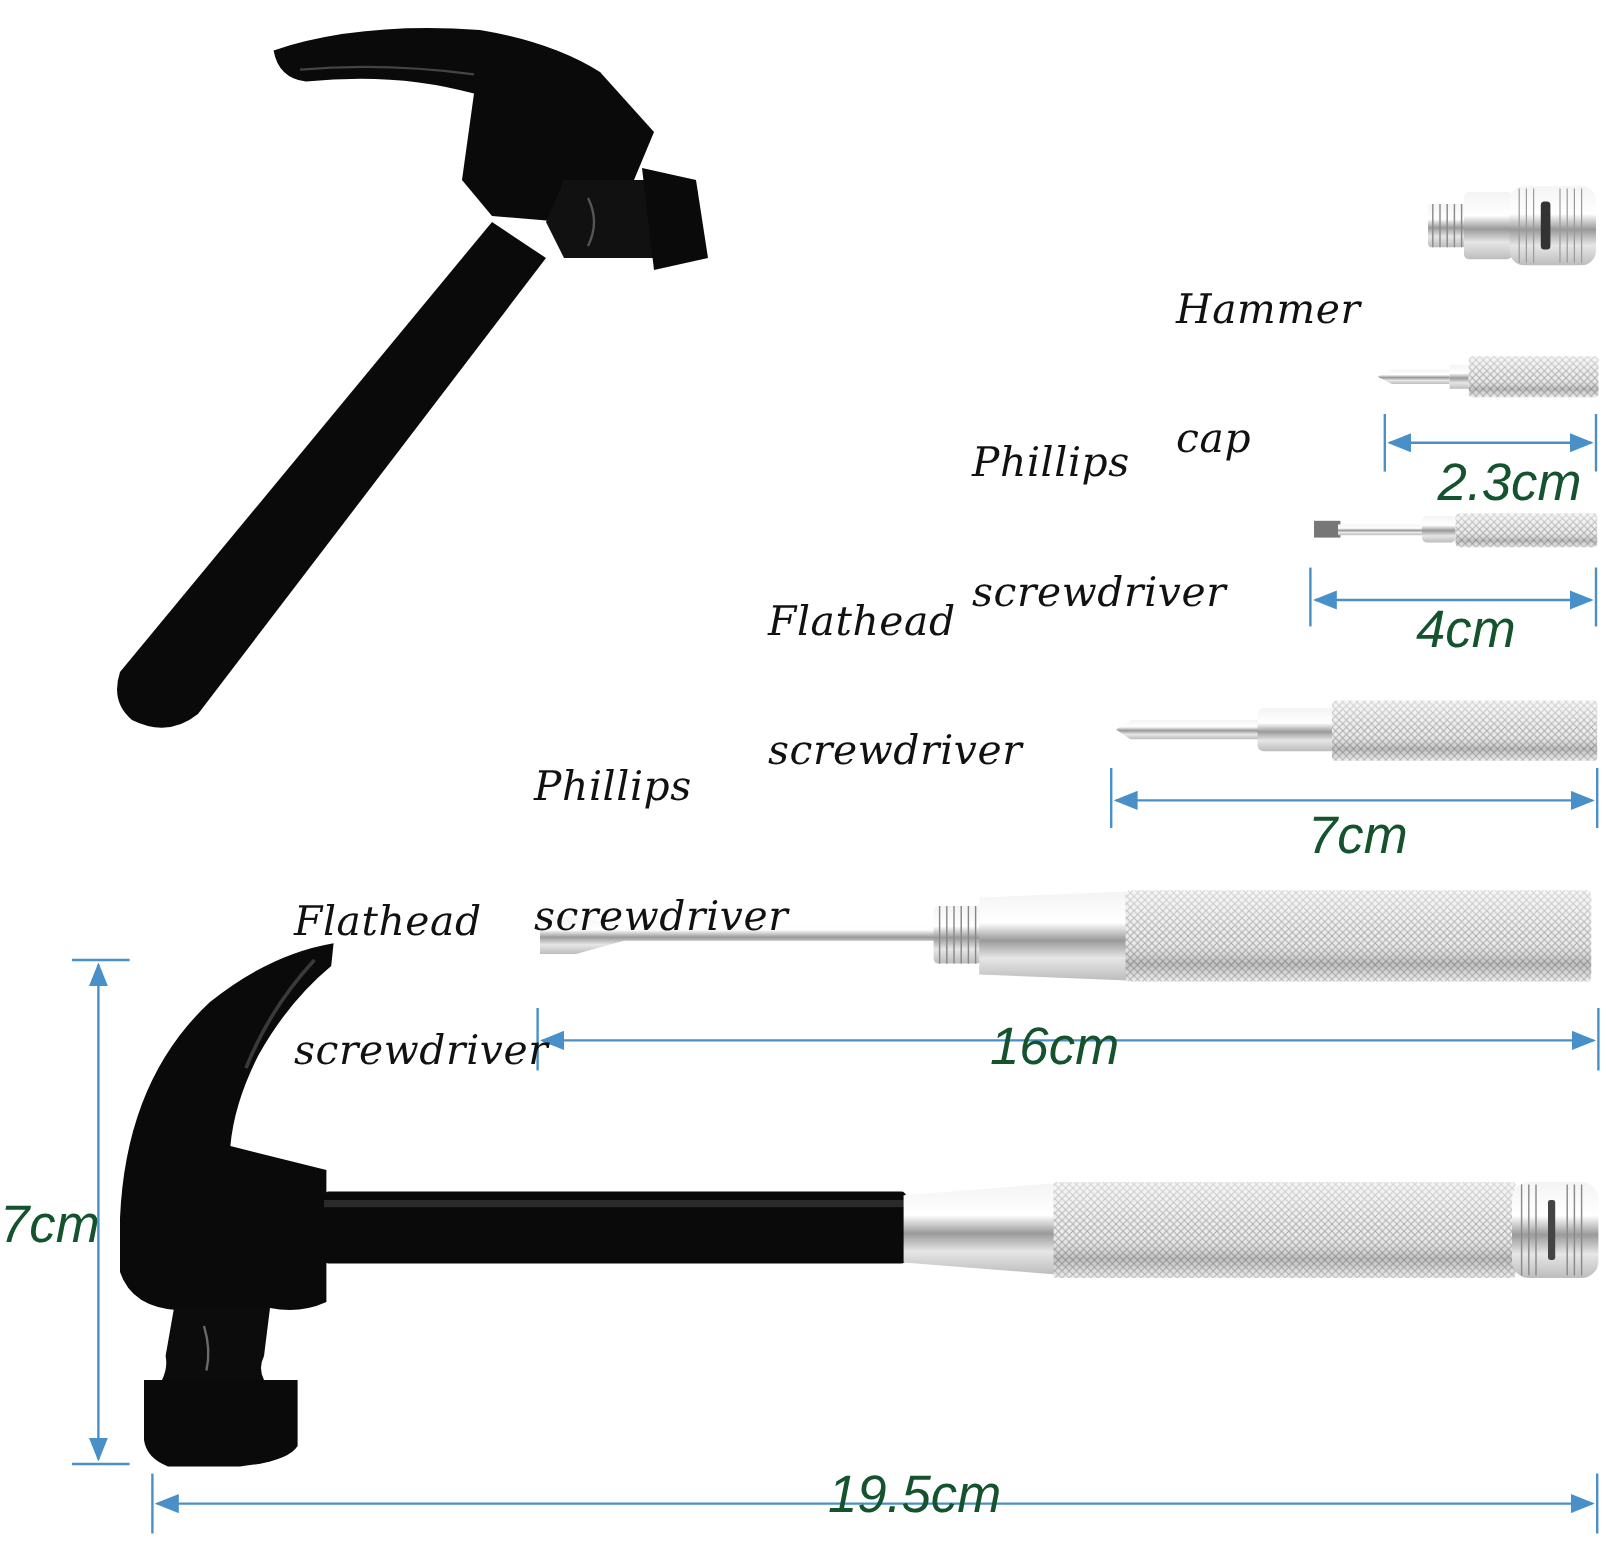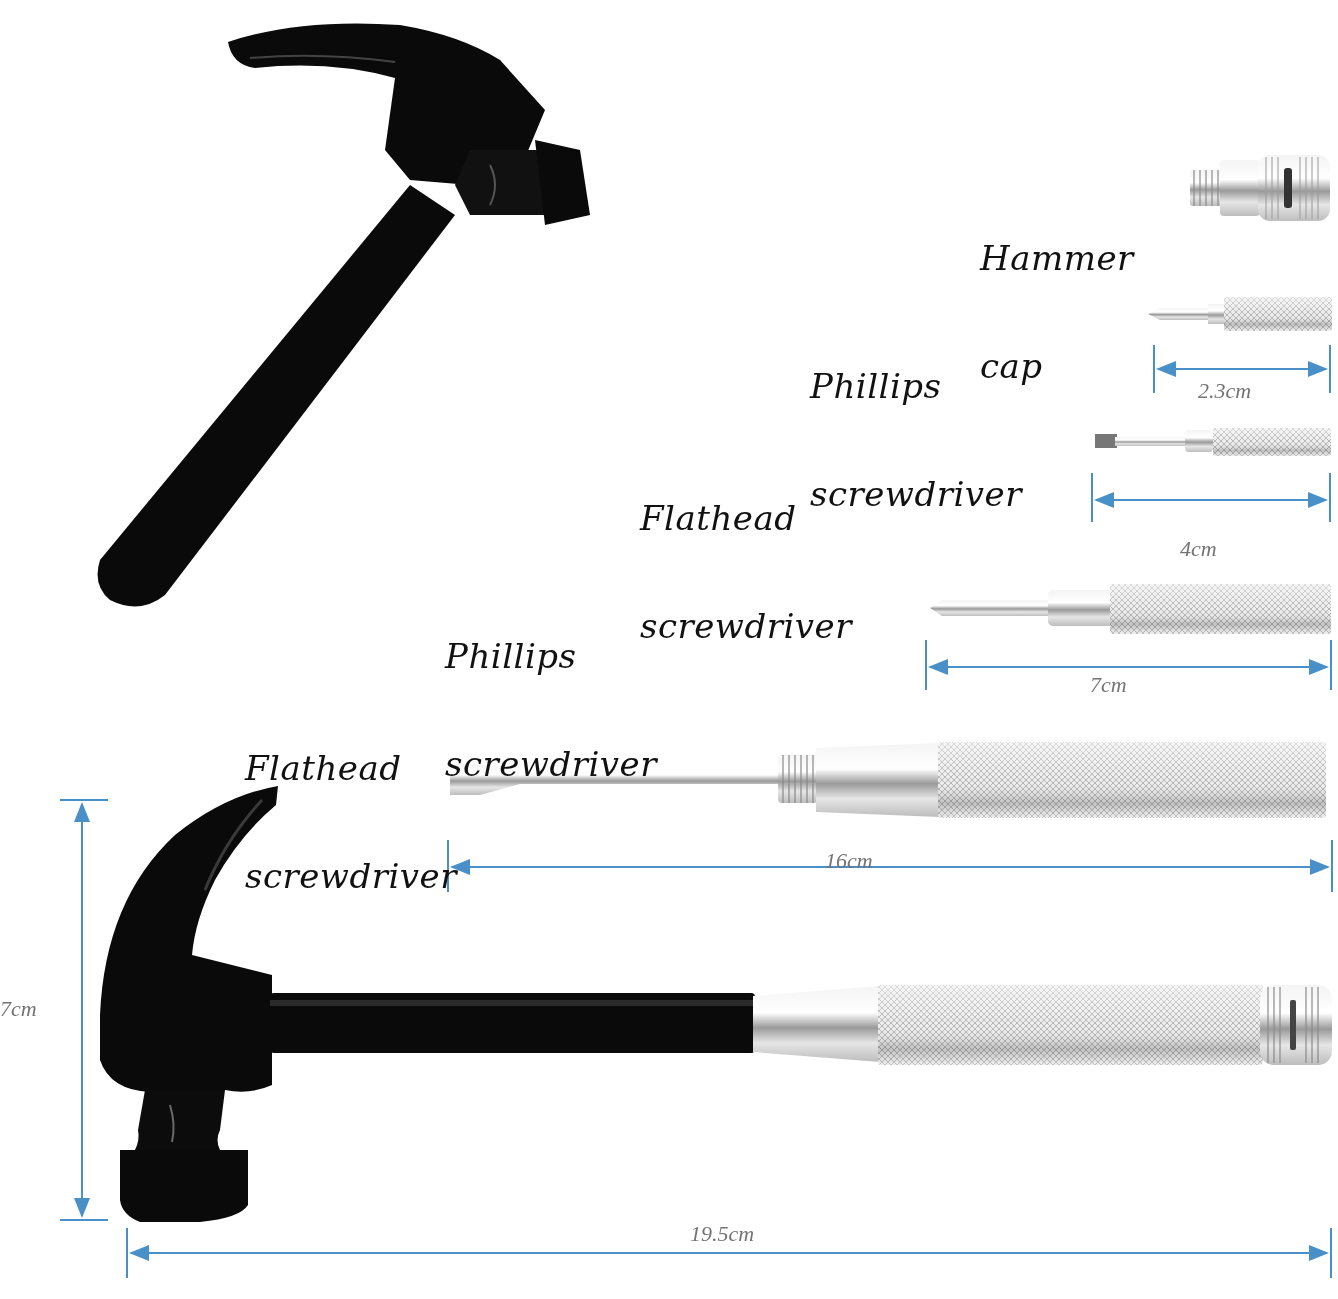--- a/index.html
+++ b/index.html
@@ -2,22 +2,22 @@
 <html><head>
 <meta charset="utf-8">
 <style>
   html, body { margin: 0; padding: 0; background: #ffffff; }
   body { width: 1338px; height: 1299px; position: relative; overflow: hidden;
          font-family: "DejaVu Serif", "Liberation Serif", serif; }
   .canvas { position: absolute; left: 0; top: 0; width: 1338px; height: 1089px; }
   .label { position: absolute; font-style: italic; color: #111111;
            font-family: "DejaVu Serif", "Liberation Serif", serif;
            line-height: 36px; font-size: 34px; letter-spacing: 0.5px; white-space: pre; }
-  .dim { position: absolute; font-style: italic; color: #737373;
-         font-family: Liberation Serif, serif; font-size: 22px; }
+  .dim { position: absolute; font-style: italic; color: #14532d;
+         font-family: Liberation Sans, sans-serif; font-size: 44px; }
   svg { position: absolute; left: 0; top: 0; }
 </style>
 </head>
 <body>
 
 <div class="canvas">
 
 <svg width="1338" height="1299" viewBox="0 0 1338 1299">
   <defs>
     <linearGradient id="metalV" x1="0" y1="0" x2="0" y2="1">
@@ -191,21 +191,21 @@
 <div class="label" style="left:810px; top:296px;">
   <div>Phillips</div>
   <div>screwdriver</div>
 </div>
 <div class="dim" style="left:1198px; top:378px;">2.3cm</div>
 
 <div class="label" style="left:640px; top:428px;">
   <div>Flathead</div>
   <div>screwdriver</div>
 </div>
-<div class="dim" style="left:1180px; top:500px;margin-top:36px;">4cm</div>
+<div class="dim" style="left:1180px; top:500px;">4cm</div>
 
 <div class="label" style="left:445px; top:566px;">
   <div>Phillips</div>
   <div>screwdriver</div>
 </div>
 <div class="dim" style="left:1090px; top:672px;">7cm</div>
 
 <div class="label" style="left:245px; top:678px;">
   <div>Flathead</div>
   <div>screwdriver</div>

